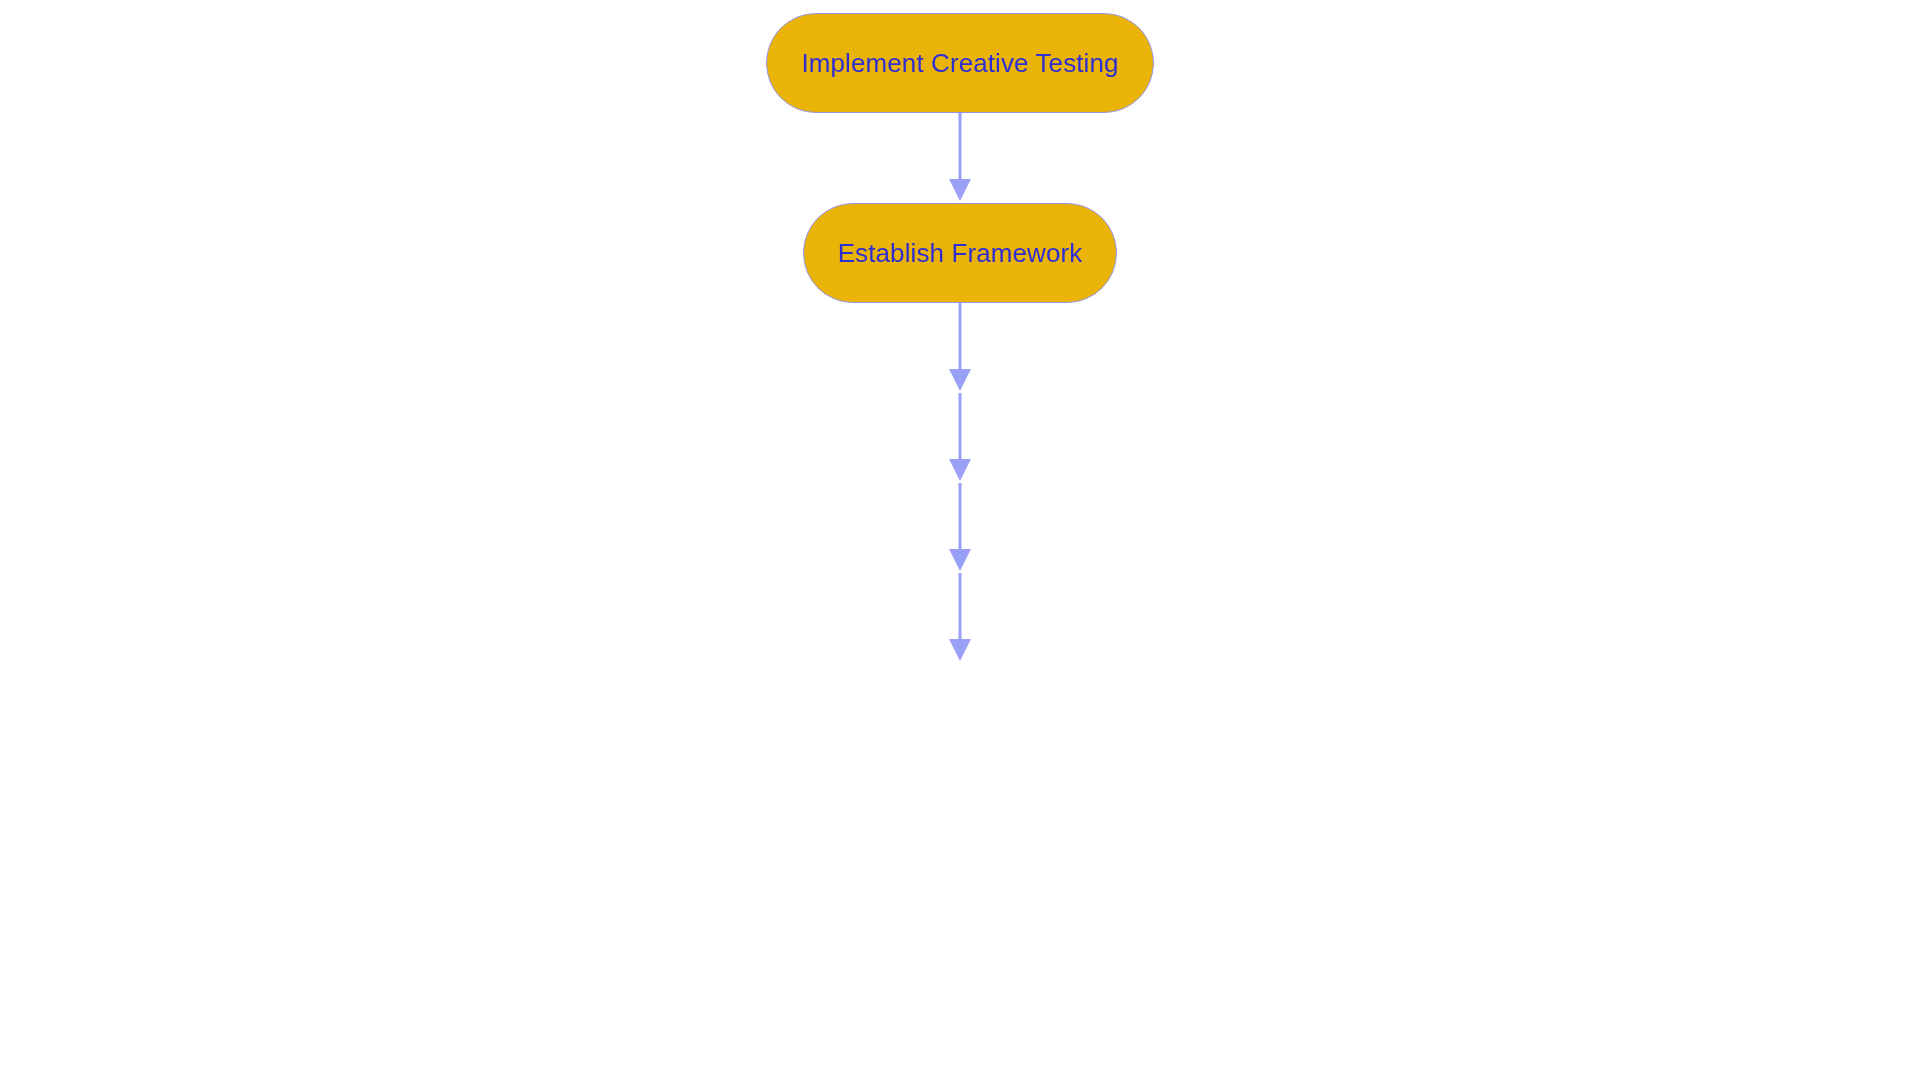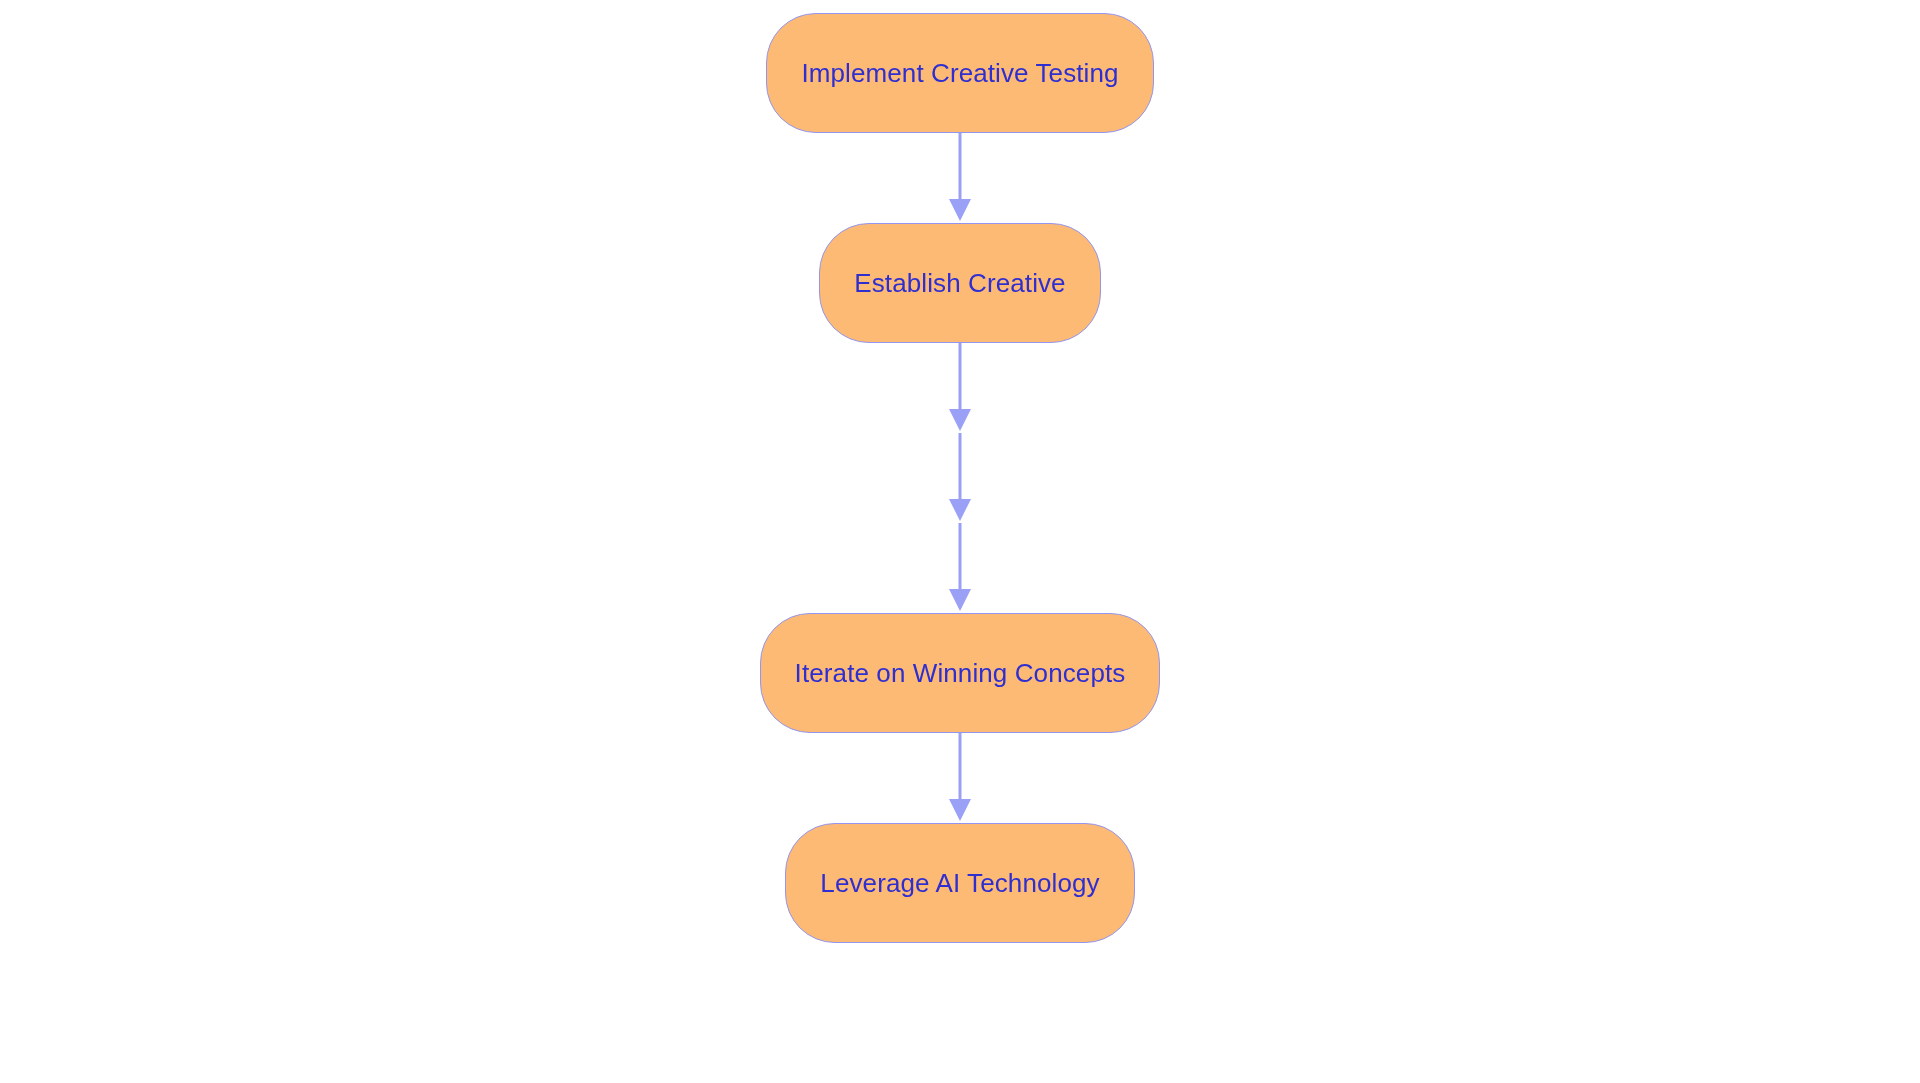--- a/index.html
+++ b/index.html
@@ -28,25 +28,25 @@
     top: 0;
     width: 1920px;
     height: 1083px;
     display: flex;
     flex-direction: column;
     align-items: center;
   }
 
   .node {
     box-sizing: border-box;
-    height: 120px;
+    height: 100px;
     display: flex;
     align-items: center;
     justify-content: center;
-    background: #fdba74;
+    background: #eab308;
     border: 1.6px solid #9396f0;
     border-radius: 50px;
     padding: 0 34px;
     flex: 0 0 auto;
   }
 
   .node-label {
     color: #2f2fd1;
     font-family: "Liberation Sans", sans-serif;
     font-size: 26px;
@@ -99,47 +99,41 @@
     <div class="node">
       <span class="node-label">Implement Creative Testing</span>
     </div>
 
     <div class="connector">
       <div class="connector-line"></div>
       <div class="connector-arrow"></div>
     </div>
 
     <div class="node">
-      <span class="node-label">Establish Creative</span>
+      <span class="node-label">Establish Framework</span>
     </div>
 
     <div class="connector">
       <div class="connector-line"></div>
       <div class="connector-arrow"></div>
     </div>
 
 
     <div class="connector">
       <div class="connector-line"></div>
       <div class="connector-arrow"></div>
     </div>
 
 
     <div class="connector">
       <div class="connector-line"></div>
       <div class="connector-arrow"></div>
     </div>
 
-    <div class="node">
-      <span class="node-label">Iterate on Winning Concepts</span>
-    </div>
 
     <div class="connector">
       <div class="connector-line"></div>
       <div class="connector-arrow"></div>
     </div>
 
-    <div class="node">
-      <span class="node-label">Leverage AI Technology</span>
-    </div>
 
   </div>
 </div>
 
 </body></html>

